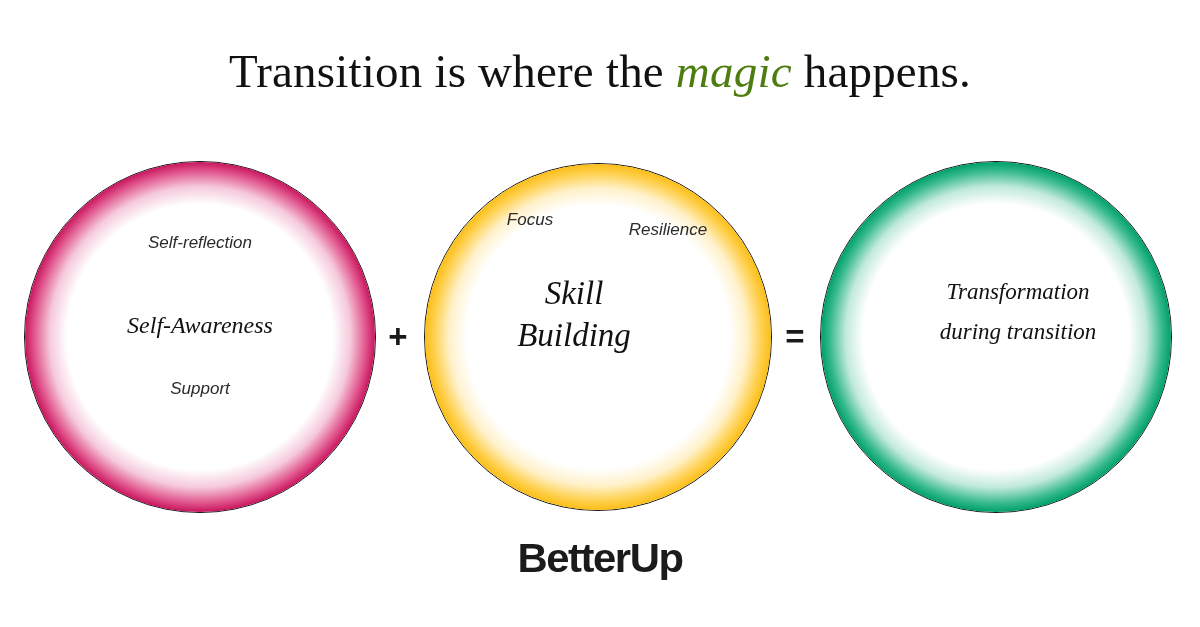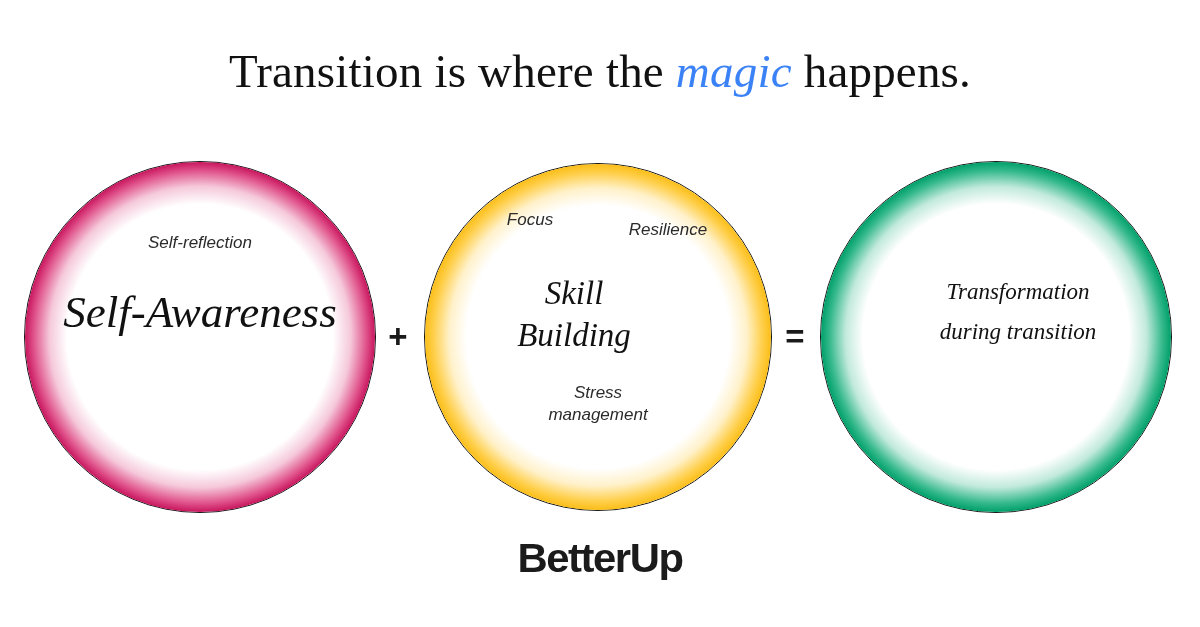--- a/index.html
+++ b/index.html
@@ -25,21 +25,21 @@
     text-align: center;
     font-family: "Liberation Serif", serif;
     font-size: 47px;
     line-height: 58px;
     color: #111111;
     letter-spacing: 0.2px;
     white-space: nowrap;
   }
   .title .magic {
     font-style: italic;
-    color: #3b82f6;
+    color: #4d7c0f;
     font-weight: 400;
   }
 
   
   .circle-stage {
     position: absolute;
     left: 0;
     top: 0;
     width: 1200px;
     height: 627px;
@@ -119,21 +119,21 @@
     text-align: center;
     font-family: "Liberation Serif", serif;
     font-style: italic;
     font-weight: 400;
     color: #111111;
     white-space: pre-line;
   }
 
   
   .t1-top    { left: 45px;  top: 232px; width: 310px; }
-  .t1-main   { left: 30px;  top: 292px; width: 340px; font-size: 45px; line-height: 40px; }
+  .t1-main   { left: 30px;  top: 305px; width: 340px; font-size: 24px; line-height: 40px; }
   .t1-bottom { left: 45px;  top: 378px; width: 310px; }
 
   
   .t2-focus     { left: 478px; top: 209px; width: 104px; }
   .t2-resilience{ left: 612px; top: 219px; width: 112px; }
   .t2-main      { left: 448px; top: 272px; width: 252px; font-size: 33px; line-height: 42px; }
   .t2-bottom    { left: 498px; top: 382px; width: 200px; }
 
   
   .t3-main   { left: 846px; top: 272px; width: 344px; font-size: 23px; line-height: 40px; }
@@ -176,32 +176,31 @@
   <span>Transition is where the </span><span class="magic">magic</span><span> happens.</span>
 </div>
 
 <div class="circle-stage">
 
   <div class="circle circle-1">
     <div class="glow"></div>
   </div>
   <div class="c-top-label t1-top">Self-reflection</div>
   <div class="c-main-label t1-main">Self-Awareness</div>
+  <div class="c-bottom-label t1-bottom">Support</div>
 
   <div class="operator op-plus">+</div>
 
   <div class="circle circle-2">
     <div class="glow"></div>
   </div>
   <div class="c-top-label t2-focus">Focus</div>
   <div class="c-top-label t2-resilience">Resilience</div>
   <div class="c-main-label t2-main">Skill
 Building</div>
-  <div class="c-bottom-label t2-bottom">Stress
-management</div>
 
   <div class="operator op-equal">=</div>
 
   <div class="circle circle-3">
     <div class="glow"></div>
   </div>
   <div class="c-main-label t3-main">Transformation
 during transition</div>
 
 </div>

